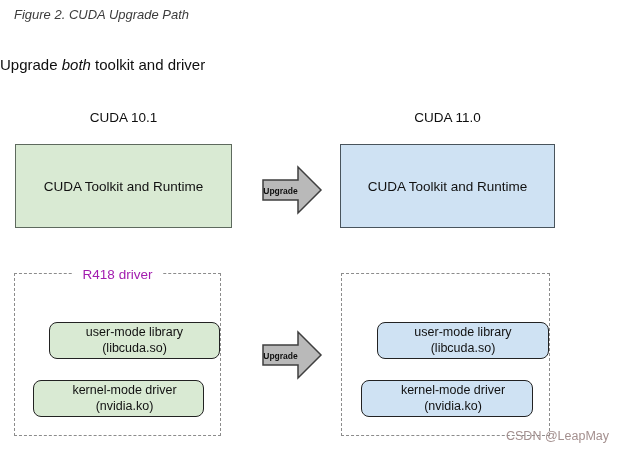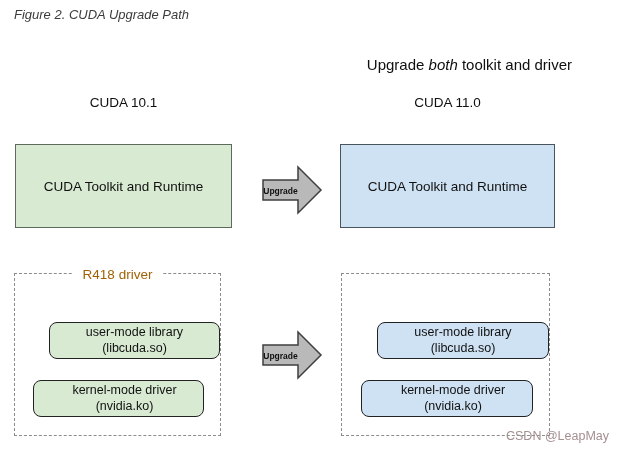--- a/index.html
+++ b/index.html
@@ -6,26 +6,26 @@
   body { font-family: "Liberation Sans", sans-serif; color: #111; }
   .stage { position: relative; width: 623px; height: 454px; background: #fff; overflow: hidden; border-radius: 15px; }
 
   .caption {
     position: absolute; left: 14px; top: 7px;
     font-size: 13px; font-style: italic; color: #3c3c3c;
   }
 
   .heading {
     position: absolute; left: 0; top: 56px; width: 572px;
-    text-align: right; font-size: 15px; color: #0f0f0f;
+    text-align: left; font-size: 15px; color: #0f0f0f;
   }
   .heading .em { font-style: italic; }
 
   .ver-label {
-    position: absolute; top: 95px; text-align: center;
+    position: absolute; top: 110px; text-align: center;
     font-size: 13.5px; color: #0f0f0f;
   }
   .ver-left  { left: 15px;  width: 217px; }
   .ver-right { left: 340px; width: 215px; }
 
   .toolkit-box {
     position: absolute; top: 144px; height: 84px;
     display: flex; align-items: center; justify-content: center;
     font-size: 13.5px; box-sizing: border-box;
   }
@@ -58,21 +58,21 @@
     position: absolute; top: 273px; height: 163px;
     border: 1px dashed #8c8c8c; box-sizing: border-box;
   }
   .group-left  { left: 14px;  width: 207px; }
   .group-right { left: 341px; width: 209px; }
 
   .group-title {
     position: absolute; top: 0; left: 50%;
     transform: translate(-50%, -50%);
     background: #ffffff; padding: 0 10px;
-    font-size: 13.5px; white-space: nowrap; color: #a16207;
+    font-size: 13.5px; white-space: nowrap; color: #a21caf;
   }
 
   .pill {
     position: absolute; left: 18px; width: 171px; height: 37px;
     border: 1.2px solid #222; border-radius: 8px;
     display: flex; flex-direction: column;
     align-items: center; justify-content: center;
     font-size: 12.5px; line-height: 1.26; text-align: center;
     box-sizing: border-box;
   }

